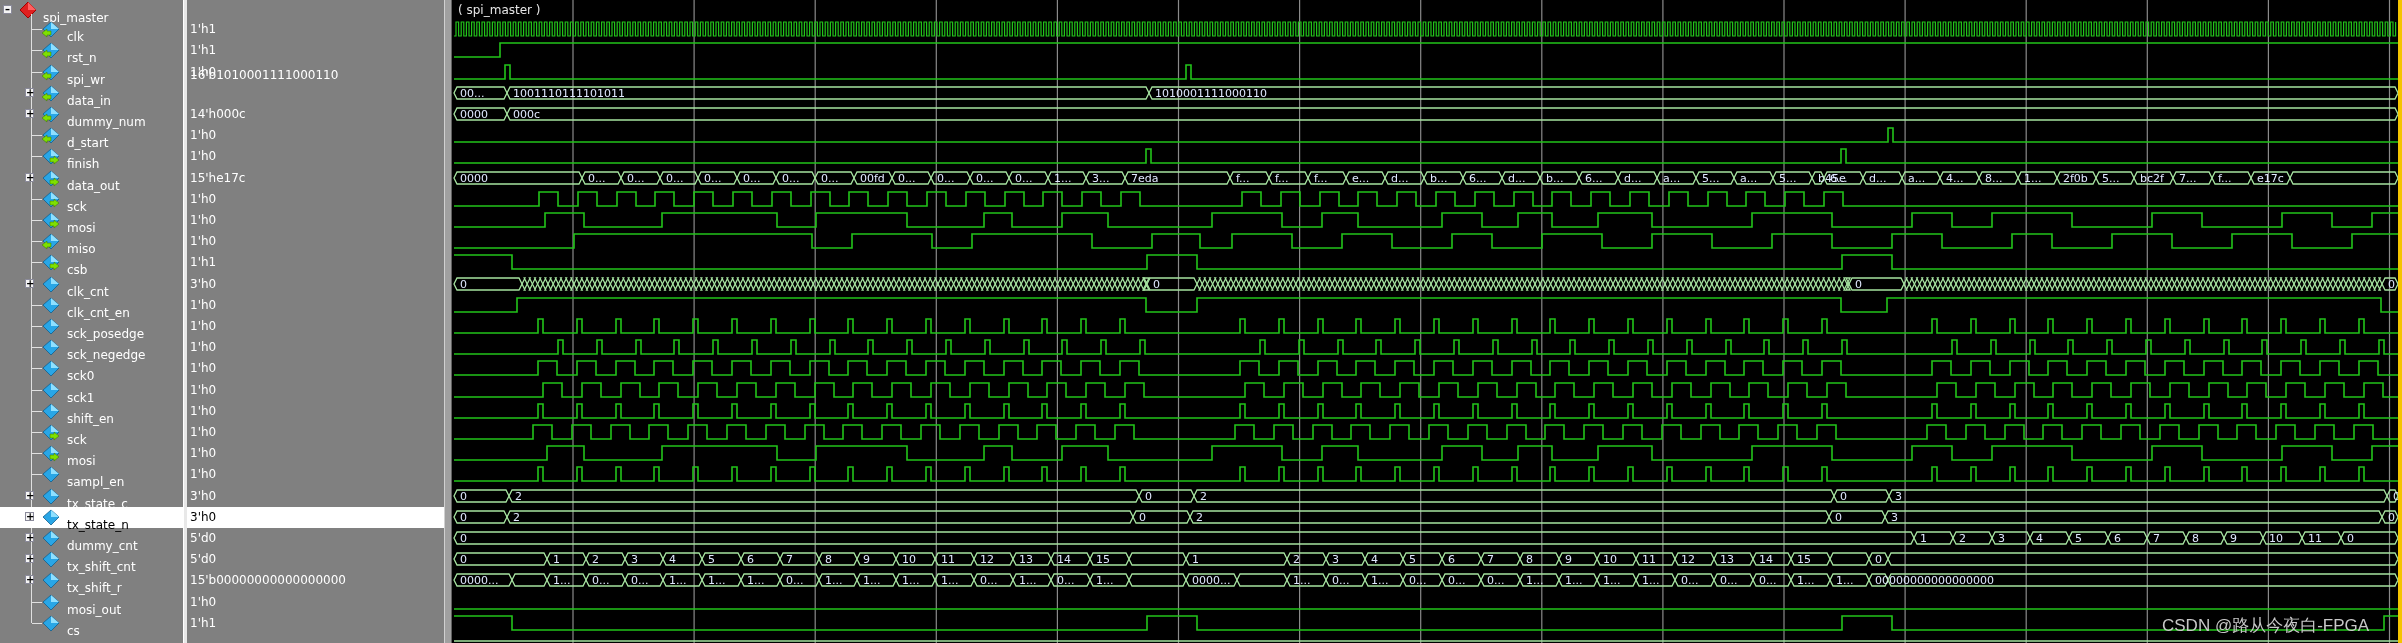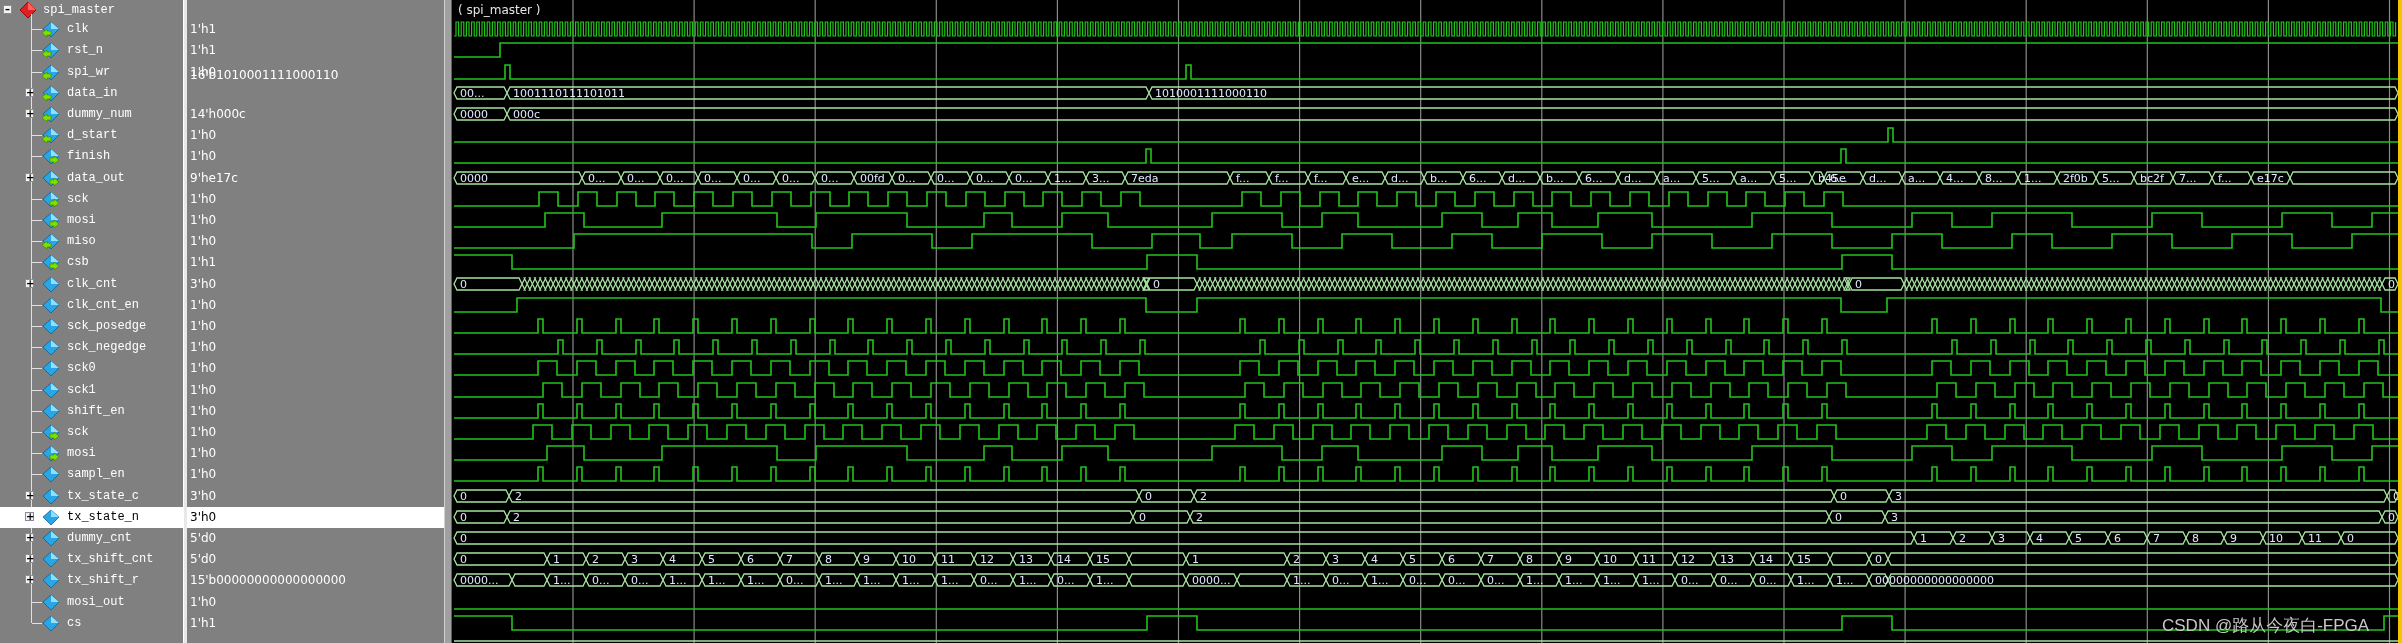--- a/index.html
+++ b/index.html
@@ -9,21 +9,21 @@
   #values{position:absolute;left:187px;top:0;width:257px;height:643px;background:#808080;}
   #sep2{position:absolute;left:444px;top:0;width:8px;height:643px;background:#a0a0a0;border-left:1px solid #d0d0d0;border-right:1px solid #606060;box-sizing:border-box;}
   #wave{position:absolute;left:452px;top:0;width:1946px;height:643px;background:#000;}
   #rightbar{position:absolute;left:2398px;top:0;width:4px;height:643px;background:#f5c400;}
   .row{position:absolute;left:0;height:21px;line-height:21px;font-size:12px;color:#fff;white-space:nowrap;}
   .sel{background:#fff;color:#000;}
   .name-row{width:183px;}
   .val-row{width:257px;padding-left:3px;box-sizing:border-box;}
   .expander{position:absolute;top:5px;width:9px;height:9px;background:#f4f4f4;border:1px solid #8a8a9a;box-sizing:border-box;font-size:10px;line-height:7px;text-align:center;color:#000;font-weight:bold;}
   .sigicon{position:absolute;top:2px;width:18px;height:17px;}
-  .signame{position:absolute;left:67px;top:0;font-family:Liberation Mono, monospace;}
+  .signame{position:absolute;left:67px;top:8px;}
   .tree-v{position:absolute;left:31px;top:14px;width:1px;background:#e0e0e0;}
   .tree-h{position:absolute;top:10px;height:1px;background:#e0e0e0;}
   .watermark{position:absolute;left:2162px;top:614px;font-size:17px;color:#c8c8c8;font-family:"Liberation Sans",sans-serif;}
   svg text{font-family:"DejaVu Sans",sans-serif;}
 </style>
 </head>
 <body>
 
 <div id="names">
     <div class="row name-row" style="top: 0px;">
@@ -284,21 +284,21 @@
   </div>
 <div id="sep1"></div>
 <div id="values">
     <div class="row val-row" style="top: 19px;">1'h1</div>
     <div class="row val-row" style="top: 40px;">1'h1</div>
     <div class="row val-row" style="top: 62px;">1'h0</div>
     <div class="row val-row" style="top: 65px;">16'b1010001111000110</div>
     <div class="row val-row" style="top: 104px;">14'h000c</div>
     <div class="row val-row" style="top: 125px;">1'h0</div>
     <div class="row val-row" style="top: 146px;">1'h0</div>
-    <div class="row val-row" style="top: 168px;">9'he17c</div>
+    <div class="row val-row" style="top: 168px;">15'he17c</div>
     <div class="row val-row" style="top: 189px;">1'h0</div>
     <div class="row val-row" style="top: 210px;">1'h0</div>
     <div class="row val-row" style="top: 231px;">1'h0</div>
     <div class="row val-row" style="top: 252px;">1'h1</div>
     <div class="row val-row" style="top: 274px;">3'h0</div>
     <div class="row val-row" style="top: 295px;">1'h0</div>
     <div class="row val-row" style="top: 316px;">1'h0</div>
     <div class="row val-row" style="top: 337px;">1'h0</div>
     <div class="row val-row" style="top: 358px;">1'h0</div>
     <div class="row val-row" style="top: 380px;">1'h0</div>

